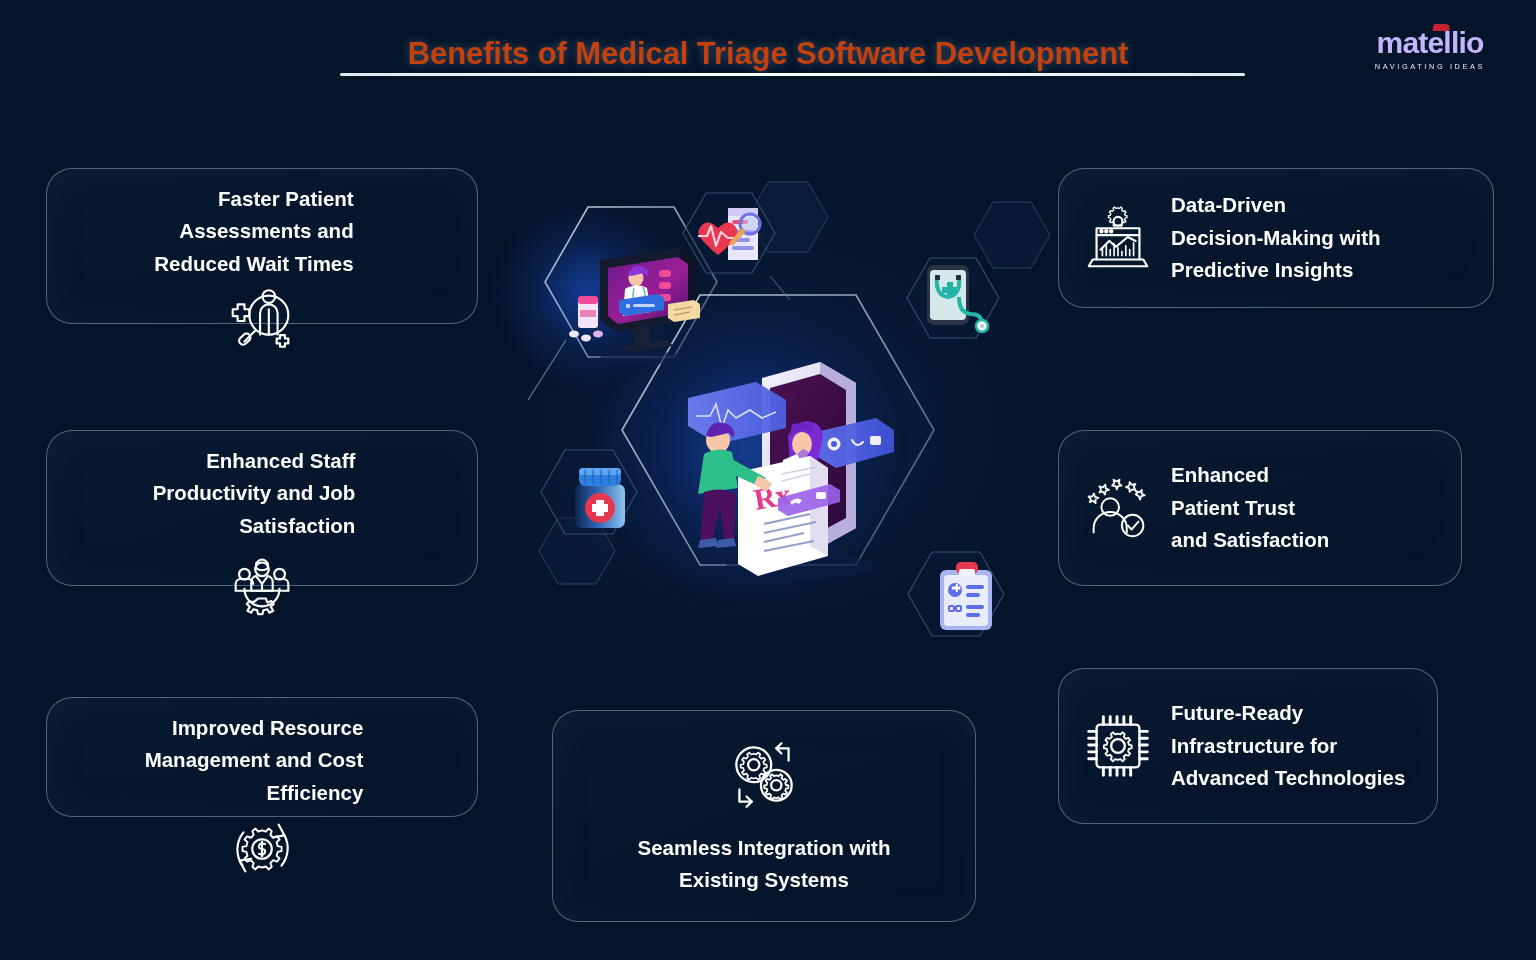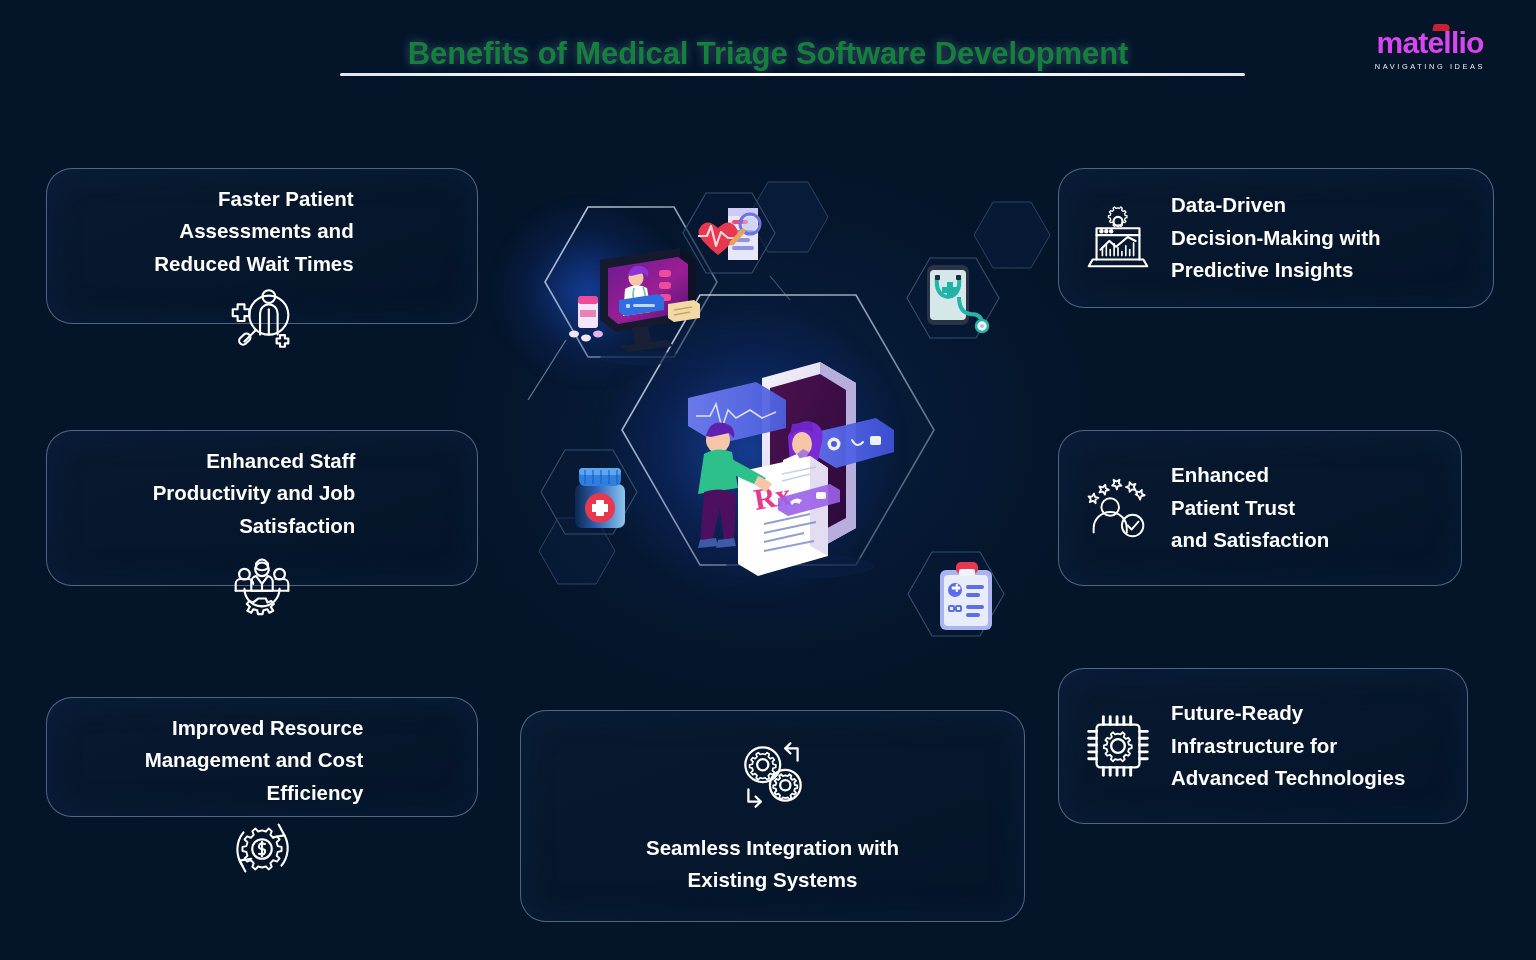--- a/index.html
+++ b/index.html
@@ -14,35 +14,35 @@
       radial-gradient(ellipse 520px 430px at 768px 430px, rgba(14,40,86,0.55) 0%, rgba(6,22,46,0.20) 55%, rgba(4,21,42,0) 78%),
       #04152a;
   }
 
   
   .header { position:absolute; top:0; left:0; width:1536px; height:110px; }
   .page-title {
     position:absolute; left:0; top:36px; width:1536px;
     text-align:center;
     font-size:31px; font-weight:bold; letter-spacing:-0.1px;
-    color:#15803d;
+    color:#c2410c;
     text-shadow:0 0 10px rgba(160,190,230,0.35);
   }
   .title-rule {
     position:absolute; left:340px; top:73px; width:905px; height:3px;
     background:linear-gradient(90deg,#dde7f2,#ffffff 40%,#ffffff 60%,#dde7f2);
     border-radius:2px;
   }
 
   
   .logo { position:absolute; right:42px; top:28px; width:128px; height:54px; text-align:center; }
   .logo-word {
     position:relative; display:inline-block;
     font-size:30px; font-weight:bold; letter-spacing:-0.8px;
-    color:#d946ef; line-height:1;
+    color:#c4b5fd; line-height:1;
   }
   .logo-mark {
     position:absolute; left:56px; top:-4px;
     width:17px; height:7px;
     background:#c62231;
     border-radius:2px 7px 2px 2px;
     transform:skewX(-14deg);
   }
   .logo-tag {
     margin-top:4px;
@@ -78,22 +78,22 @@
     padding:22px 20px 24px;
   }
   .card.center .card-text { text-align:center; padding:0; flex:none; margin-top:16px; }
   .card.center .card-icon { width:82px; height:82px; flex:0 0 82px; }
 
   #card-0 { left:46px;   top:168px; width:432px; height:156px; }
   #card-1 { left:46px;   top:430px; width:432px; height:156px; }
   #card-2 { left:46px;   top:668px; width:432px; height:120px;margin-top:29px; }
   #card-3 { left:1058px; top:168px; width:436px; height:140px; }
   #card-4 { left:1058px; top:430px; width:404px; height:156px; }
-  #card-5 { left:1058px; top:668px; width:410px; height:156px; }
-  #card-6 { left:520px;  top:710px; width:505px; height:212px; }
+  #card-5 { left:1058px; top:668px; width:380px; height:156px; }
+  #card-6 { left:552px;  top:710px; width:424px; height:212px; }
 
   
   .hex-stage { position:absolute; left:470px; top:150px; width:600px; height:520px; }
   .hex-stage svg.hex-lines { position:absolute; left:0; top:0; width:600px; height:520px; overflow:visible; }
 
   .hex-fig { position:absolute; }
   .hex-fig svg { display:block; overflow:visible; }
 
   .glow-main {
     position:absolute; left:130px; top:150px; width:300px; height:300px;

